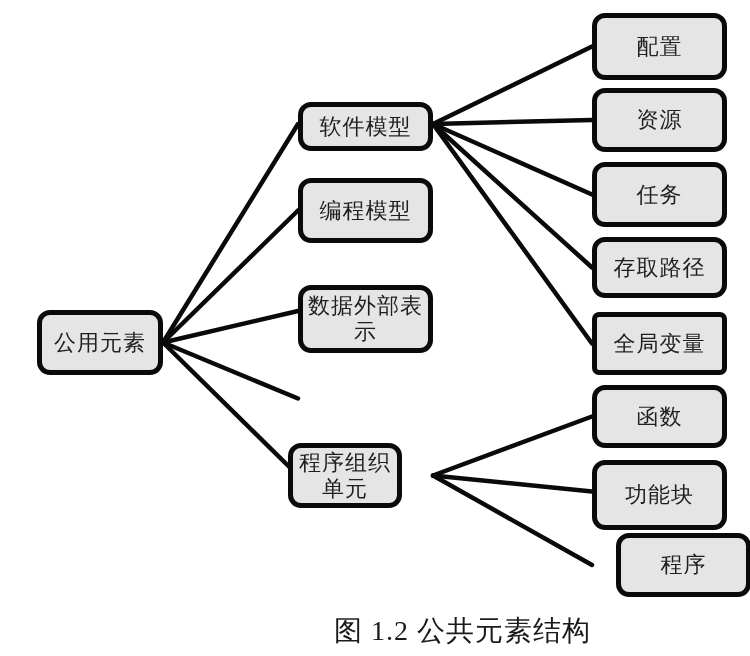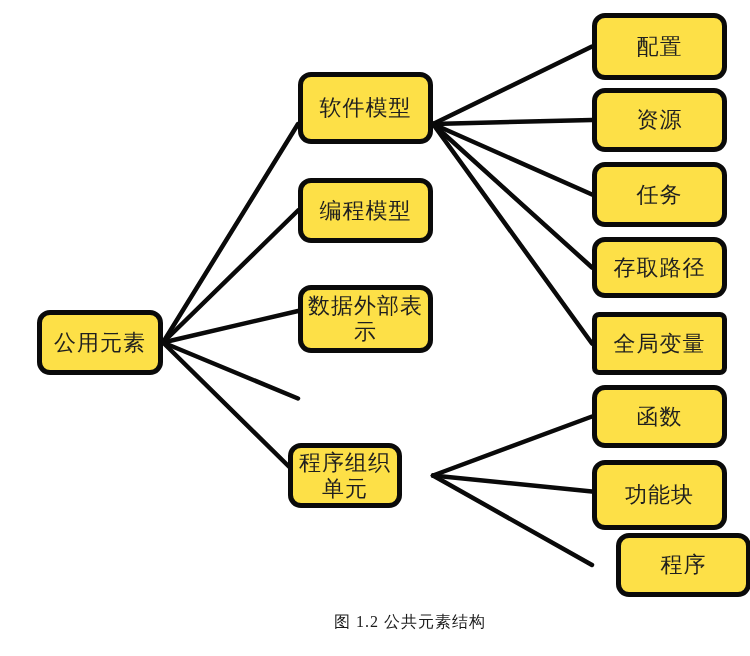--- a/index.html
+++ b/index.html
@@ -19,59 +19,59 @@
     position: absolute;
     left: 0;
     top: 0;
     width: 750px;
     height: 656px;
     z-index: 0;
   }
   .node {
     position: absolute;
     box-sizing: border-box;
-    background: #fde047;
+    background: #e5e5e5;
     border: 5px solid #0a0a0a;
     border-radius: 13px;
     display: flex;
     align-items: center;
     justify-content: center;
     text-align: center;
     z-index: 1;
     padding: 0 4px;
   }
   .node-label {
     font-size: 22px;
     line-height: 1.18;
     color: #1f1f1f;
     letter-spacing: 1px;
   }
   
   .n-root { left: 37px;  top: 310px; width: 126px; height: 65px; }
   
-  .n-software-model            { left: 298px; top: 72px;  width: 135px; height: 72px; text-align: right; }
+  .n-software-model            { left: 298px; top: 102px;  width: 135px; height: 49px; text-align: right; }
   .n-programming-model         { left: 298px; top: 178px; width: 135px; height: 65px; }
   .n-data-external-repr        { left: 298px; top: 277px; width: 135px; height: 68px; margin-top: 8px; }
   .n-variables                 { left: 298px; top: 365px; width: 135px; height: 67px; }
   .n-program-organization-unit { left: 288px; top: 443px; width: 114px; height: 65px; }
   
   .n-configuration    { left: 592px; top: 13px;  width: 135px; height: 67px; }
   .n-resources        { left: 592px; top: 88px;  width: 135px; height: 64px; }
   .n-tasks            { left: 592px; top: 162px; width: 135px; height: 65px; }
   .n-access-paths     { left: 592px; top: 237px; width: 135px; height: 61px; }
   .n-global-variables { left: 592px; top: 312px; width: 135px; height: 63px; border-radius: 7px; }
   .n-functions        { left: 592px; top: 385px; width: 135px; height: 63px; }
   .n-function-blocks  { left: 592px; top: 460px; width: 135px; height: 70px; }
   .n-programs         { left: 616px; top: 533px; width: 135px; height: 64px; }
 
   .figure-caption {
     position: absolute;
     left: 334px;
     top: 612px;
-    font-size: 16px;
+    font-size: 28px;
     color: #1a1a1a;
     letter-spacing: 1px;
     white-space: nowrap;
     z-index: 1;
   }
 </style>
 </head>
 <body>
 
 <div class="canvas">

